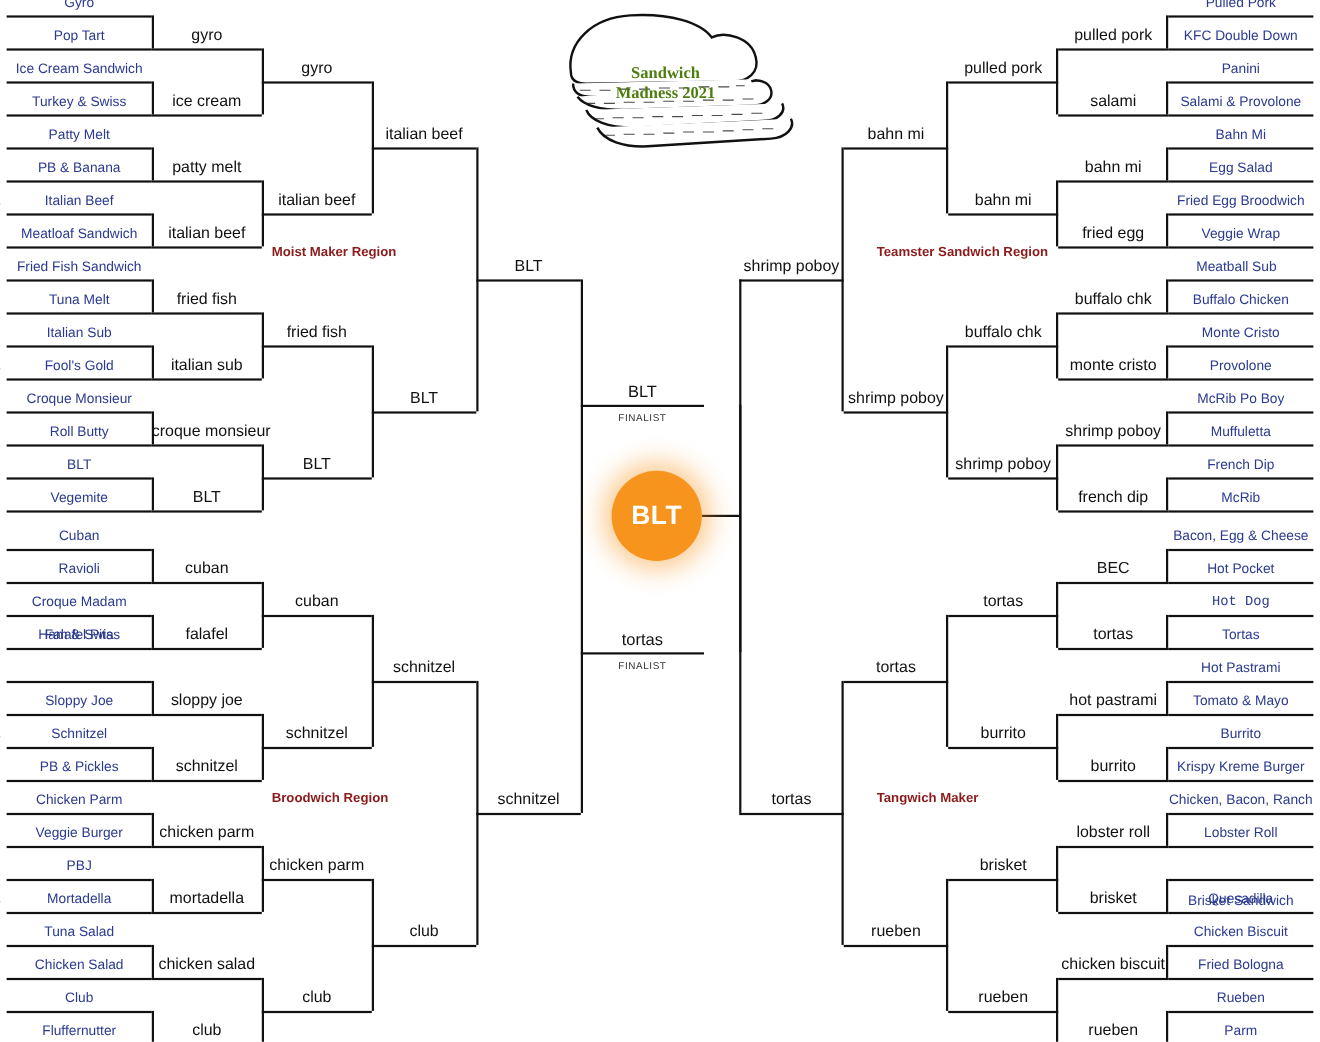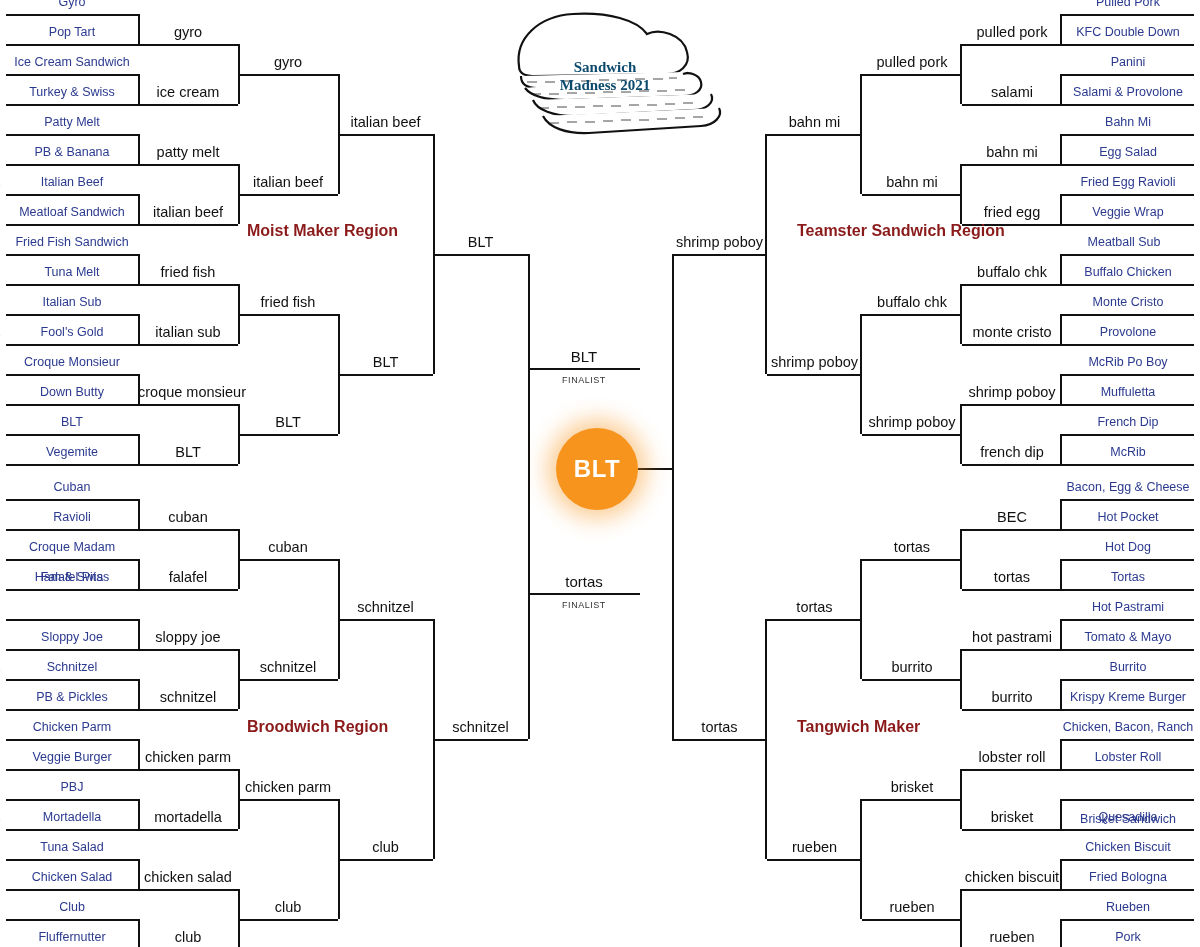--- a/index.html
+++ b/index.html
@@ -21,42 +21,42 @@
   }
   .team.left{text-align:center;}
   .team.right{text-align:center;}
   .winner{
     position:absolute;font-size:14.5px;color:#111;white-space:nowrap;
   }
   .line{position:absolute;background:#111;}
   .hl{height:1.6px;}
   .vl{width:1.6px;}
   .region{
-    position:absolute;font-size:16px;font-weight:700;color:#8b1a1a;
+    position:absolute;font-size:12px;font-weight:700;color:#8b1a1a;
     white-space:nowrap;
   }
   .finalist-label{
     position:absolute;font-size:9px;letter-spacing:.06em;color:#333;
     text-align:center;white-space:nowrap;
   }
   .final-name{
     position:absolute;font-size:15px;color:#111;text-align:center;white-space:nowrap;
   }
   .champ-circle{
     position:absolute;left:556px;top:428px;width:82px;height:82px;border-radius:50%;
     background:#f7941d;box-shadow:0 0 22px 9px rgba(247,148,29,.45);
     display:flex;align-items:center;justify-content:center;
   }
   .champ-circle span{
     color:#fff;font-size:24px;font-weight:700;letter-spacing:.5px;
   }
   .logo{position:absolute;left:497px;top:4px;width:230px;height:160px;}
   .logo-text{
     position:absolute;left:545px;top:58px;width:120px;text-align:center;
-    font-size:15px;font-weight:700;color:#0c4a6e;line-height:1.22;
+    font-size:15px;font-weight:700;color:#4d7c0f;line-height:1.22;
     font-family:"Liberation Serif", serif;
   }
 </style>
 </head>
 <body>
 
 <div id="bracket">
     <div class="line hl" style="left: 6px; top: 14px; width: 132px;"></div>
     <div class="team left" style="left: 6px; top: -5px; width: 132px;">Gyro</div>
     <div class="seed" style="left: -12px; top: -2px;">01</div>
@@ -90,21 +90,21 @@
     <div class="line hl" style="left: 6px; top: 314px; width: 132px;"></div>
     <div class="team left" style="left: 6px; top: 295px; width: 132px;">Italian Sub</div>
     <div class="seed" style="left: -12px; top: 298px;">03</div>
     <div class="line hl" style="left: 6px; top: 344px; width: 132px;"></div>
     <div class="team left" style="left: 6px; top: 325px; width: 132px;">Fool's Gold</div>
     <div class="seed" style="left: -12px; top: 328px;">14</div>
     <div class="line hl" style="left: 6px; top: 374px; width: 132px;"></div>
     <div class="team left" style="left: 6px; top: 355px; width: 132px;">Croque Monsieur</div>
     <div class="seed" style="left: -12px; top: 358px;">07</div>
     <div class="line hl" style="left: 6px; top: 404px; width: 132px;"></div>
-    <div class="team left" style="left: 6px; top: 385px; width: 132px;">Down Butty</div>
+    <div class="team left" style="left: 6px; top: 385px; width: 132px;">Roll Butty</div>
     <div class="seed" style="left: -12px; top: 388px;">10</div>
     <div class="line hl" style="left: 6px; top: 434px; width: 132px;"></div>
     <div class="team left" style="left: 6px; top: 415px; width: 132px;">BLT</div>
     <div class="seed" style="left: -12px; top: 418px;">02</div>
     <div class="line hl" style="left: 6px; top: 464px; width: 132px;"></div>
     <div class="team left" style="left: 6px; top: 445px; width: 132px;">Vegemite</div>
     <div class="seed" style="left: -12px; top: 448px;">15</div>
     <div class="line vl" style="left: 138px; top: 14px; height: 30px;"></div>
     <div class="line hl" style="left: 138px; top: 44px; width: 100px;"></div>
     <div class="winner" style="left: 138px; top: 24px; width: 100px; text-align: center;">gyro</div>
@@ -253,21 +253,21 @@
     <div class="line hl" style="left: 1062px; top: 104px; width: 132px;"></div>
     <div class="team right" style="left: 1062px; top: 85px; width: 132px;">Salami &amp; Provolone</div>
     <div class="seed right" style="left: 1198px; top: 88px;">09</div>
     <div class="line hl" style="left: 1062px; top: 134px; width: 132px;"></div>
     <div class="team right" style="left: 1062px; top: 115px; width: 132px;">Bahn Mi</div>
     <div class="seed right" style="left: 1198px; top: 118px;">05</div>
     <div class="line hl" style="left: 1062px; top: 164px; width: 132px;"></div>
     <div class="team right" style="left: 1062px; top: 145px; width: 132px;">Egg Salad</div>
     <div class="seed right" style="left: 1198px; top: 148px;">12</div>
     <div class="line hl" style="left: 1062px; top: 194px; width: 132px;"></div>
-    <div class="team right" style="left: 1062px; top: 175px; width: 132px;">Fried Egg Ravioli</div>
+    <div class="team right" style="left: 1062px; top: 175px; width: 132px;">Fried Egg Broodwich</div>
     <div class="seed right" style="left: 1198px; top: 178px;">04</div>
     <div class="line hl" style="left: 1062px; top: 224px; width: 132px;"></div>
     <div class="team right" style="left: 1062px; top: 205px; width: 132px;">Veggie Wrap</div>
     <div class="seed right" style="left: 1198px; top: 208px;">13</div>
     <div class="line hl" style="left: 1062px; top: 254px; width: 132px;"></div>
     <div class="team right" style="left: 1058px; top: 235px; width: 132px;">Meatball Sub</div>
     <div class="seed right" style="left: 1198px; top: 238px;">06</div>
     <div class="line hl" style="left: 1062px; top: 284px; width: 132px;"></div>
     <div class="team right" style="left: 1062px; top: 265px; width: 132px;">Buffalo Chicken</div>
     <div class="seed right" style="left: 1198px; top: 268px;">11</div>
@@ -334,21 +334,21 @@
     <div class="line vl" style="left: 765.4px; top: 134px; height: 240px;"></div>
     <div class="line hl" style="left: 672px; top: 254px; width: 95px;"></div>
     <div class="winner" style="left: 672px; top: 234px; width: 95px; text-align: center;">shrimp poboy</div>
     <div class="line hl" style="left: 1062px; top: 499px; width: 132px;"></div>
     <div class="team right" style="left: 1062px; top: 480px; width: 132px;">Bacon, Egg &amp; Cheese</div>
     <div class="seed right" style="left: 1198px; top: 483px;">01</div>
     <div class="line hl" style="left: 1062px; top: 529px; width: 132px;"></div>
     <div class="team right" style="left: 1062px; top: 510px; width: 132px;">Hot Pocket</div>
     <div class="seed right" style="left: 1198px; top: 513px;">16</div>
     <div class="line hl" style="left: 1062px; top: 559px; width: 132px;"></div>
-    <div class="team right" style="left: 1062px; top: 540px; width: 132px;">Hot Dog</div>
+    <div class="team right" style="left: 1062px; top: 540px; width: 132px; font-family: Liberation Mono, monospace;">Hot Dog</div>
     <div class="seed right" style="left: 1198px; top: 543px;">08</div>
     <div class="line hl" style="left: 1062px; top: 589px; width: 132px;"></div>
     <div class="team right" style="left: 1062px; top: 570px; width: 132px;">Tortas</div>
     <div class="seed right" style="left: 1198px; top: 573px;">09</div>
     <div class="line hl" style="left: 1062px; top: 619px; width: 132px;"></div>
     <div class="team right" style="left: 1062px; top: 600px; width: 132px;">Hot Pastrami</div>
     <div class="seed right" style="left: 1198px; top: 603px;">05</div>
     <div class="line hl" style="left: 1062px; top: 649px; width: 132px;"></div>
     <div class="team right" style="left: 1062px; top: 630px; width: 132px;">Tomato &amp; Mayo</div>
     <div class="seed right" style="left: 1198px; top: 633px;">12</div>
@@ -372,21 +372,21 @@
     <div class="seed right" style="left: 1198px; top: 813px;">14</div>
     <div class="line hl" style="left: 1062px; top: 859px; width: 132px;"></div>
     <div class="team right" style="left: 1062px; top: 840px; width: 132px;">Chicken Biscuit</div>
     <div class="seed right" style="left: 1198px; top: 843px;">07</div>
     <div class="line hl" style="left: 1062px; top: 889px; width: 132px;"></div>
     <div class="team right" style="left: 1062px; top: 870px; width: 132px;">Fried Bologna</div>
     <div class="seed right" style="left: 1198px; top: 873px;">10</div>
     <div class="line hl" style="left: 1062px; top: 919px; width: 132px;"></div>
     <div class="team right" style="left: 1062px; top: 900px; width: 132px;">Rueben</div>
     <div class="seed right" style="left: 1198px; top: 903px;">02</div>
-    <div class="team right" style="left: 1062px; top: 930px; width: 132px;">Pork</div>
+    <div class="team right" style="left: 1062px; top: 930px; width: 132px;">Parm</div>
     <div class="seed right" style="left: 1198px; top: 933px;">15</div>
     <div class="line vl" style="left: 1060.4px; top: 499px; height: 30px;"></div>
     <div class="line hl" style="left: 962px; top: 529px; width: 100px;"></div>
     <div class="winner" style="left: 962px; top: 509px; width: 100px; text-align: center;">BEC</div>
     <div class="line vl" style="left: 1060.4px; top: 559px; height: 30px;"></div>
     <div class="line hl" style="left: 962px; top: 589px; width: 100px;"></div>
     <div class="winner" style="left: 962px; top: 569px; width: 100px; text-align: center;">tortas</div>
     <div class="line vl" style="left: 1060.4px; top: 619px; height: 30px;"></div>
     <div class="line hl" style="left: 962px; top: 649px; width: 100px;"></div>
     <div class="winner" style="left: 962px; top: 629px; width: 100px; text-align: center;">hot pastrami</div>

